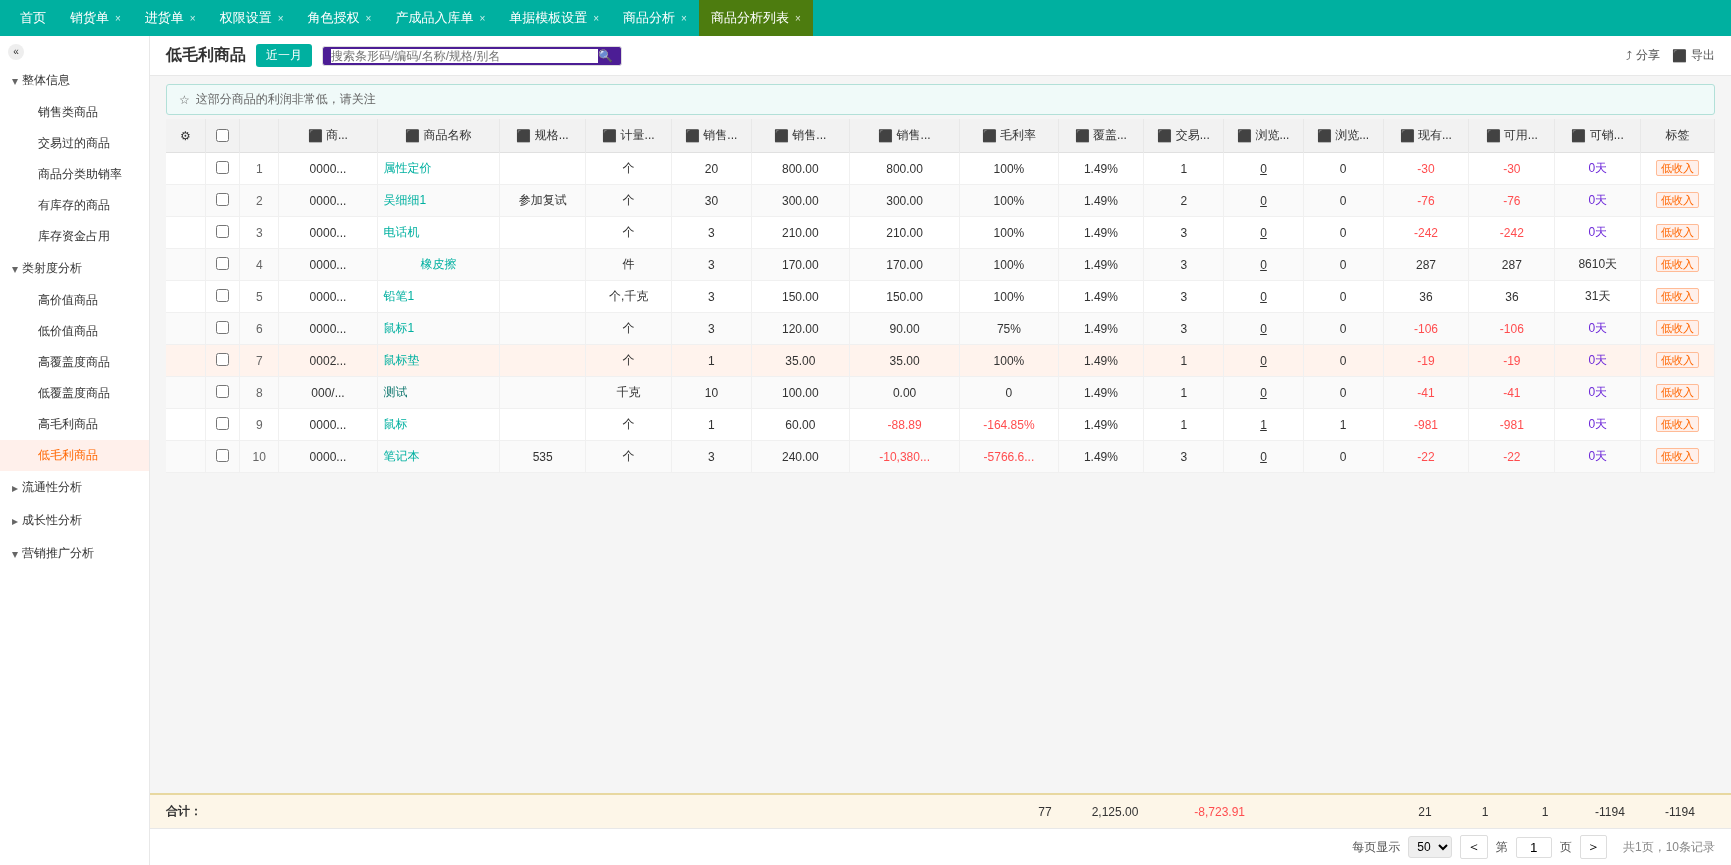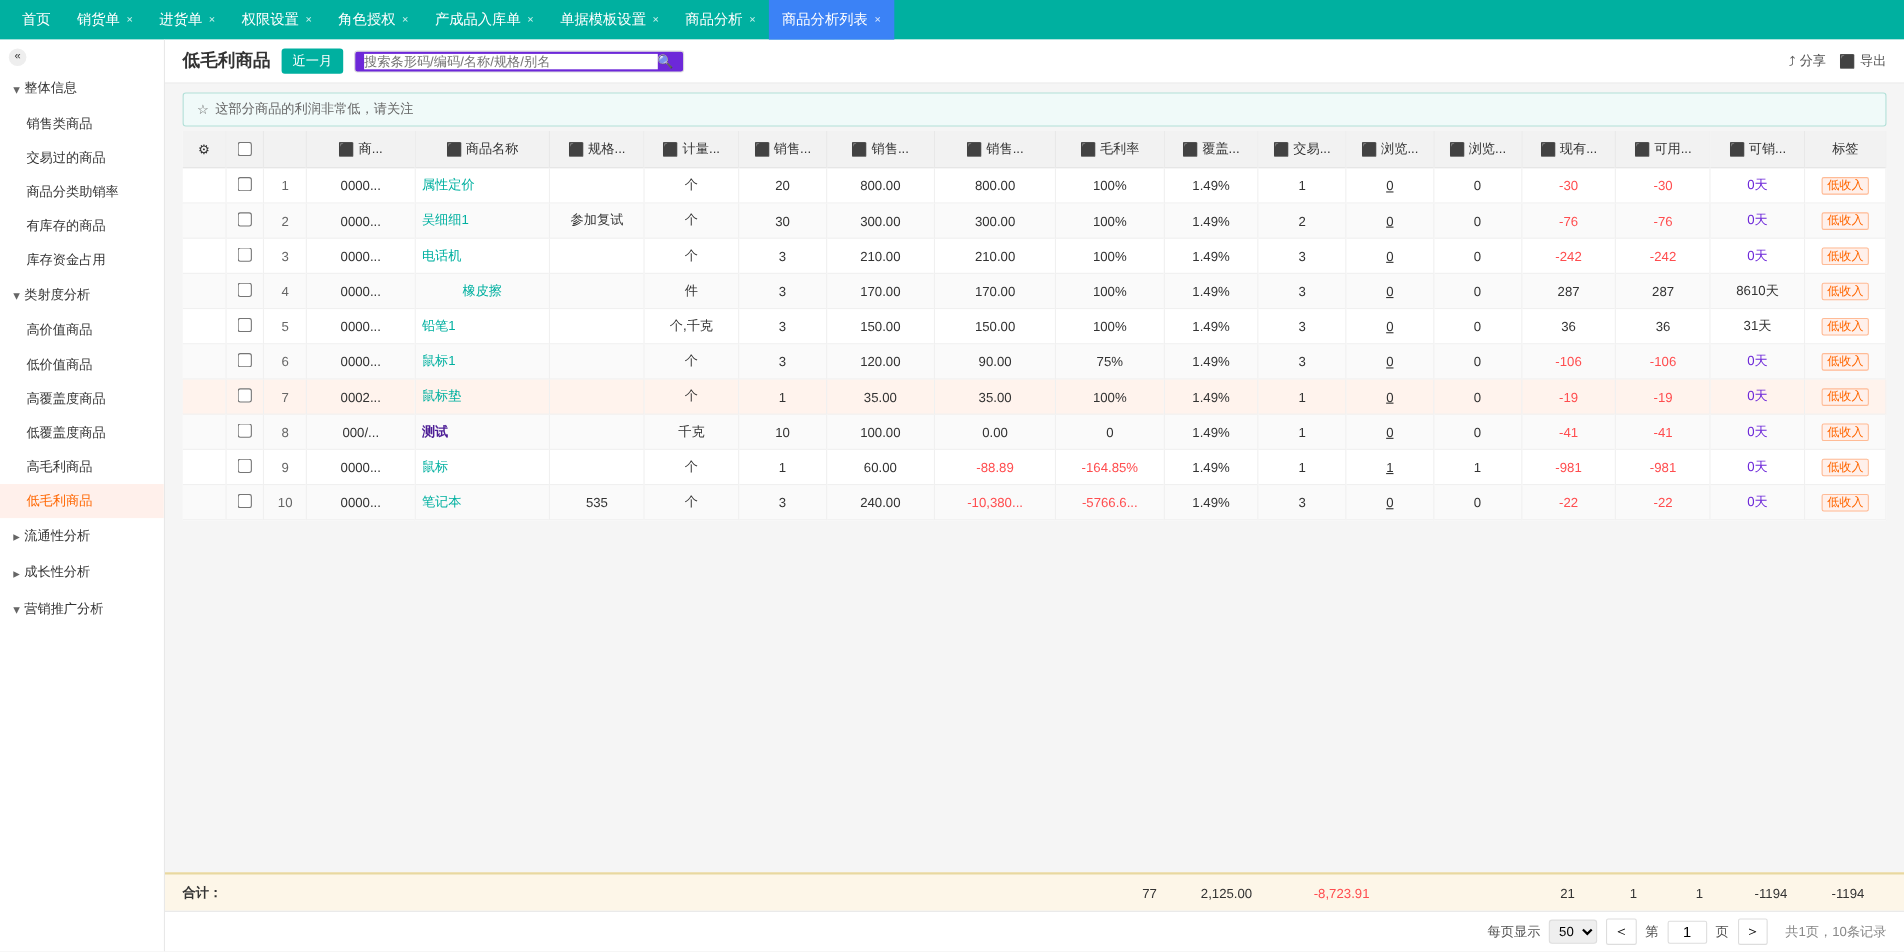--- a/index.html
+++ b/index.html
@@ -18,21 +18,21 @@
       color: #fff;
       padding: 0 12px;
       height: 36px;
       display: flex;
       align-items: center;
       cursor: pointer;
       font-size: 13px;
       white-space: nowrap;
       position: relative;
     }
-    .nav-item.active { background: #3b82f6; }
+    .nav-item.active { background: #4d7c0f; }
     .nav-item .close-x { margin-left: 6px; font-size: 10px; opacity: 0.8; }
 
     
     .main-layout {
       display: flex;
       height: calc(100vh - 36px);
     }
 
     
     .sidebar {
@@ -45,21 +45,21 @@
     .sidebar-group-header {
       display: flex;
       align-items: center;
       padding: 8px 12px;
       color: #333;
       font-size: 12px;
       cursor: pointer;
     }
     .sidebar-group-header .arrow { margin-right: 4px; color: #666; }
     .sidebar-item {
-      padding: 7px 12px 7px 24px;
+      padding: 7px 12px 7px 38px;
       color: #333;
       cursor: pointer;
       font-size: 12px;
     }
     .sidebar-item.active { background: #fff0eb; color: #ff6600; }
 
     
     .content-area {
       flex: 1;
       display: flex;
@@ -90,21 +90,21 @@
       padding: 3px 10px;
       font-size: 12px;
       cursor: pointer;
     }
     .search-box {
       display: flex;
       align-items: flex-start;
       border: 1px solid #ddd;
       border-radius: 3px;
       padding: 2px 8px;
-      background: #6d28d9;
+      background: #4c1d95;
       flex: 1;
       max-width: 300px;
     }
     .search-box input {
       border: none;
       outline: none;
       font-size: 12px;
       flex: 1;
       color: #999;
     }
@@ -622,21 +622,21 @@
     <td class="text-red">-19</td>
     <td class="text-red">-19</td>
     <td class="text-orange">0天</td>
     <td><span class="tag-low">低收入</span></td>
   </tr>
             <tr>
     <td></td>
     <td><input type="checkbox" style=""></td>
     <td style="color:#666;">8</td>
     <td>000/...</td>
-    <td style="text-align:left; cursor:pointer; color:#4c1d95;font-weight:bold;">测试</td>
+    <td style="text-align:left; cursor:pointer; color:#0f766e;">测试</td>
     <td></td>
     <td>千克</td>
     <td>10</td>
     <td>100.00</td>
     <td class="">0.00</td>
     <td class="">0</td>
     <td>1.49%</td>
     <td>1</td>
     <td><span class="underline-link">0</span></td>
     <td>0</td>

